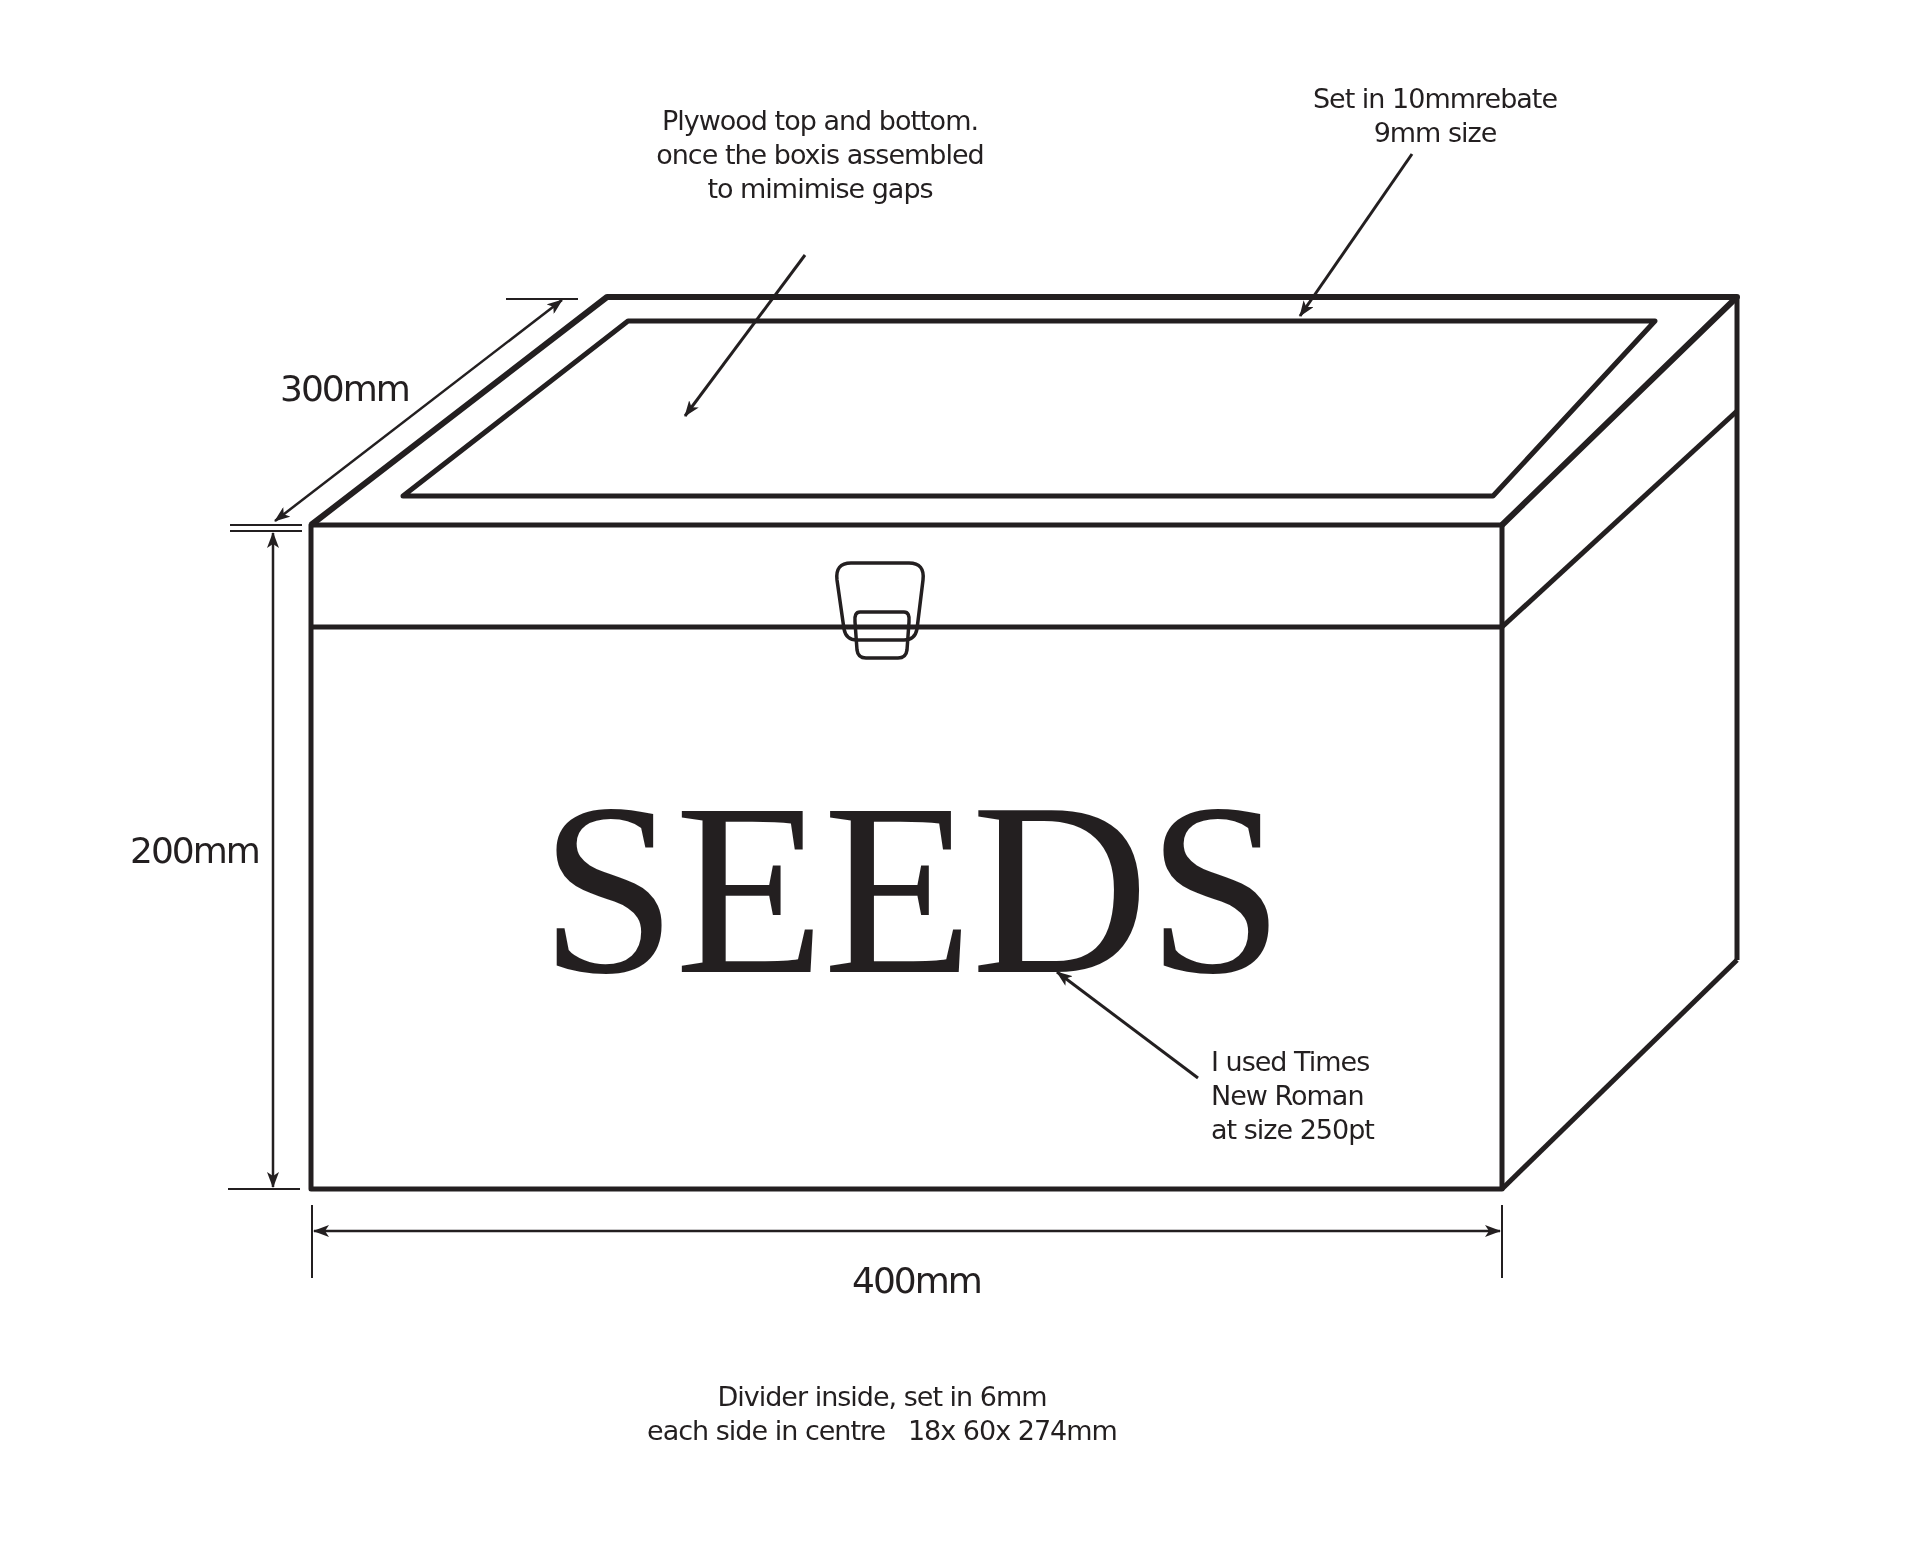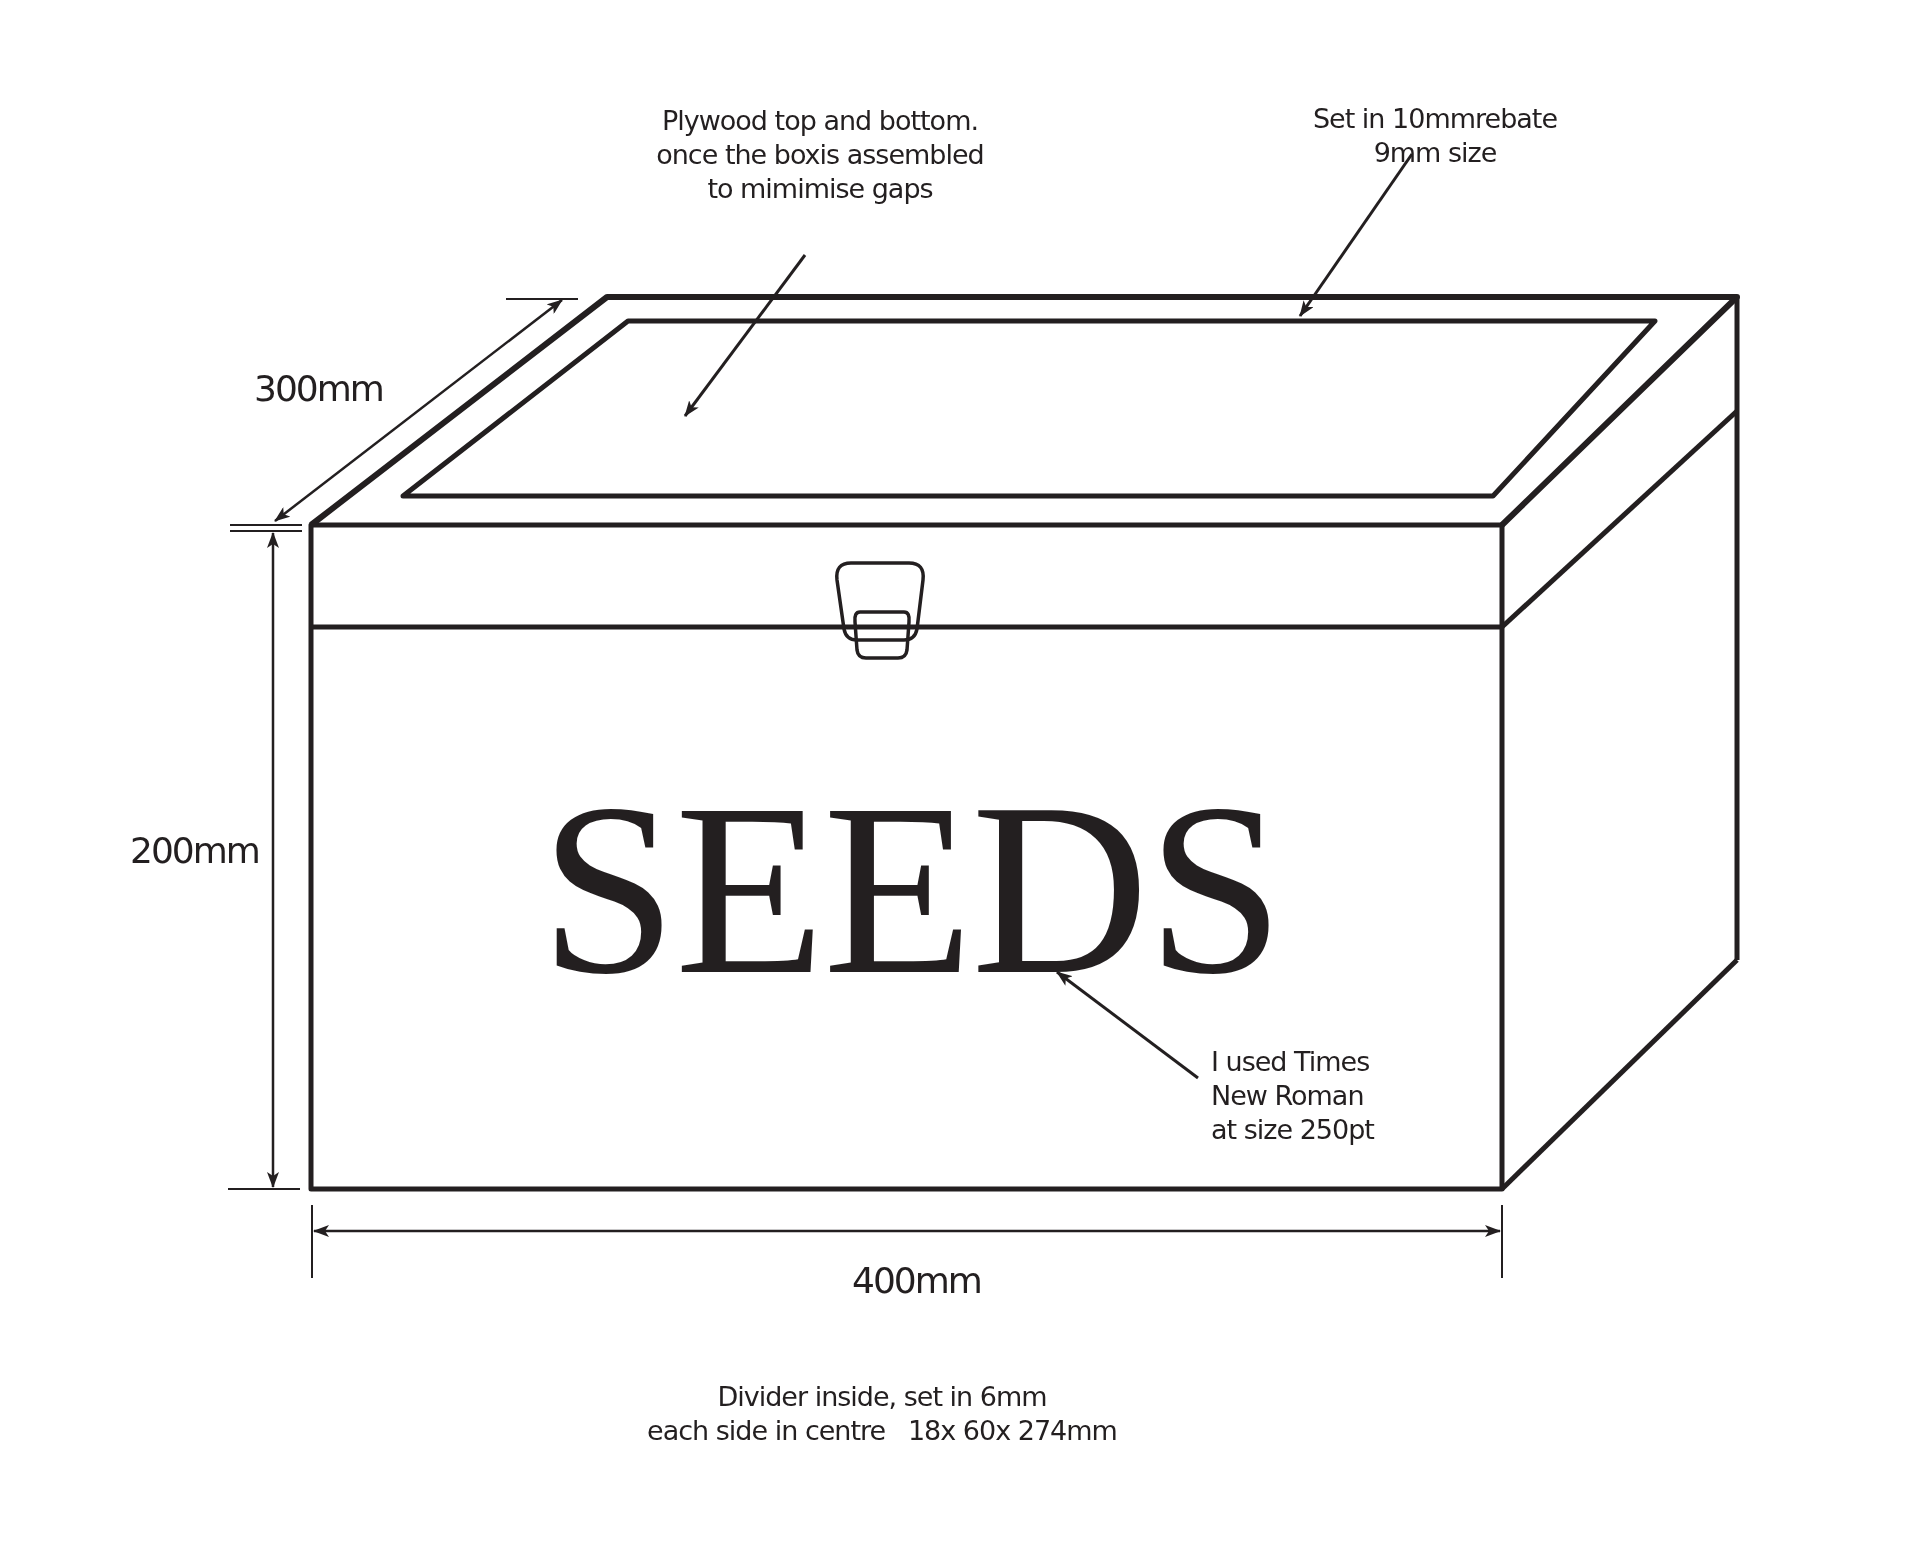--- a/index.html
+++ b/index.html
@@ -90,31 +90,31 @@
 </svg>
 
 <div class="seeds" style="left:540px; top:766px;">SEEDS</div>
 
 <div class="label note" style="left:600px; top:104px; width:440px;">
   <div>Plywood top and bottom.</div>
   <div>once the boxis assembled</div>
   <div>to mimimise gaps</div>
 </div>
 
-<div class="label note" style="left:1270px; top:82px; width:330px;margin-top:20px;">
+<div class="label note" style="left:1270px; top:82px; width:330px;">
   <div>Set in 10mmrebate</div>
   <div>9mm size</div>
 </div>
 
 <div class="label note" style="left:1211px; top:1045px; text-align:left;">
   <div>I used Times</div>
   <div>New Roman</div>
   <div>at size 250pt</div>
 </div>
 
 <div class="label note" style="left:632px; top:1380px; width:500px;">
   <div>Divider inside, set in 6mm</div>
   <div style="white-space:pre;">each side in centre   18x 60x 274mm</div>
 </div>
 
-<div class="label dim" style="left:254px; top:368px;">300mm</div>
+<div class="label dim" style="left:280px; top:368px;">300mm</div>
 <div class="label dim" style="left:130px; top:830px;">200mm</div>
 <div class="label dim" style="left:852px; top:1260px;text-align:center;">400mm</div>
 
 </body></html>

